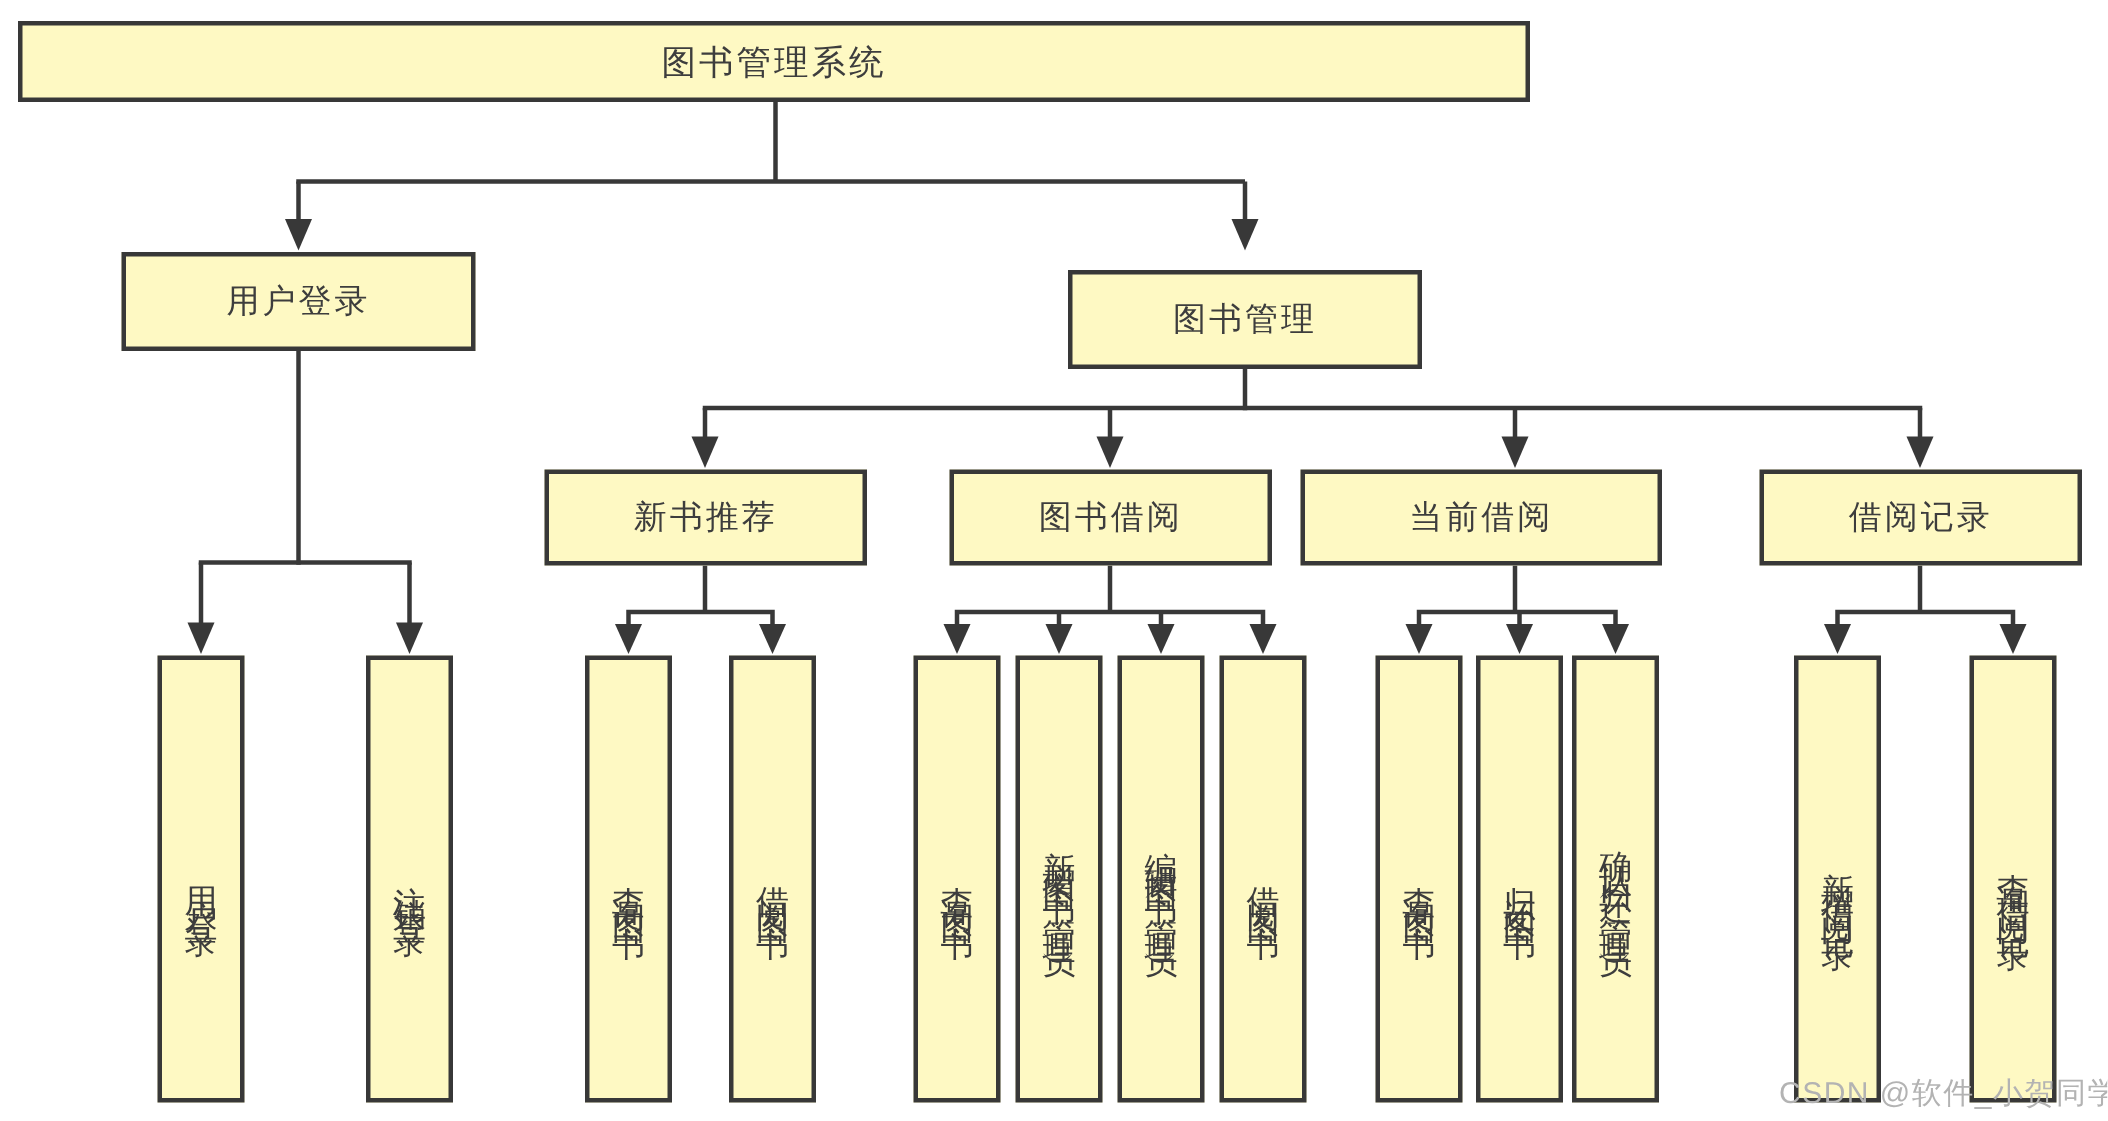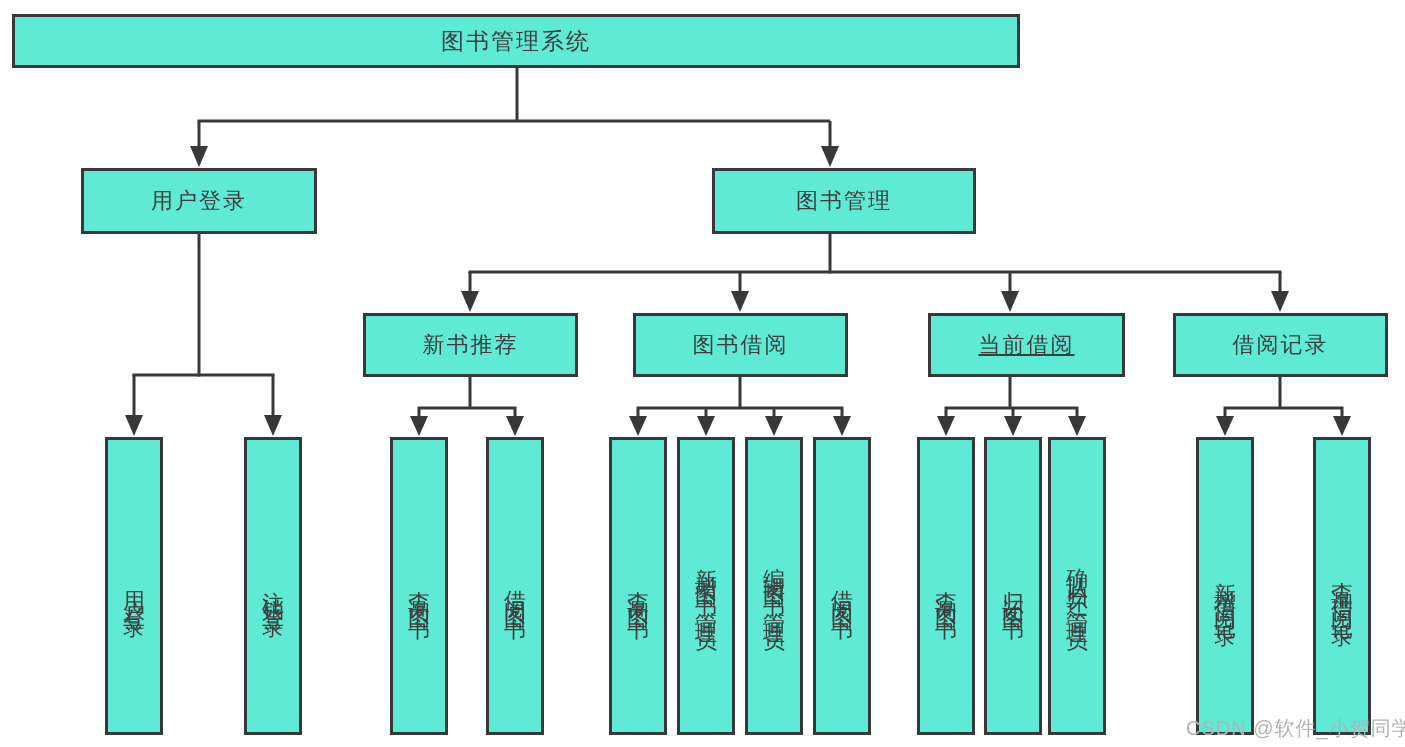--- a/index.html
+++ b/index.html
@@ -14,21 +14,21 @@
   .connectors {
     position: absolute;
     left: 0; top: 0;
     width: 1405px; height: 747px;
     z-index: 0;
   }
   .box {
     position: absolute;
     box-sizing: border-box;
     border: 3px solid #383838;
-    background: #5eead4;
+    background: #fef9c3;
     display: flex;
     align-items: center;
     justify-content: center;
     color: #3d3d3d;
     font-size: 22px;
     letter-spacing: 2px;
     z-index: 1;
     white-space: nowrap;
   }
   .box.root { font-size: 23px; }
@@ -97,31 +97,31 @@
     </g>
   </svg>
 
   <div class="box root" style="left:12px; top:14px; width:1008px; height:54px;">
     <span>图书管理系统</span>
   </div>
 
   <div class="box" style="left:81px; top:168px; width:236px; height:66px;">
     <span>用户登录</span>
   </div>
-  <div class="box" style="left:712px; top:168px; width:264px; height:66px;">
+  <div class="box" style="left:712px; top:180px; width:236px; height:66px;">
     <span>图书管理</span>
   </div>
 
   <div class="box" style="left:363px; top:313px; width:215px; height:64px;text-align:right;">
     <span>新书推荐</span>
   </div>
   <div class="box" style="left:633px; top:313px; width:215px; height:64px;">
     <span>图书借阅</span>
   </div>
-  <div class="box" style="left:928px; top:313px; width:197px; height:64px;text-decoration:underline;">
+  <div class="box" style="left:867px; top:313px; width:241px; height:64px;">
     <span>当前借阅</span>
   </div>
   <div class="box" style="left:1173px; top:313px; width:215px; height:64px;">
     <span>借阅记录</span>
   </div>
 
   <div class="box vbox" style="left:105px; top:437px; width:58px; height:298px;">
     <span class="vtext">用户登录</span>
   </div>
   <div class="box vbox" style="left:244px; top:437px; width:58px; height:298px;">

